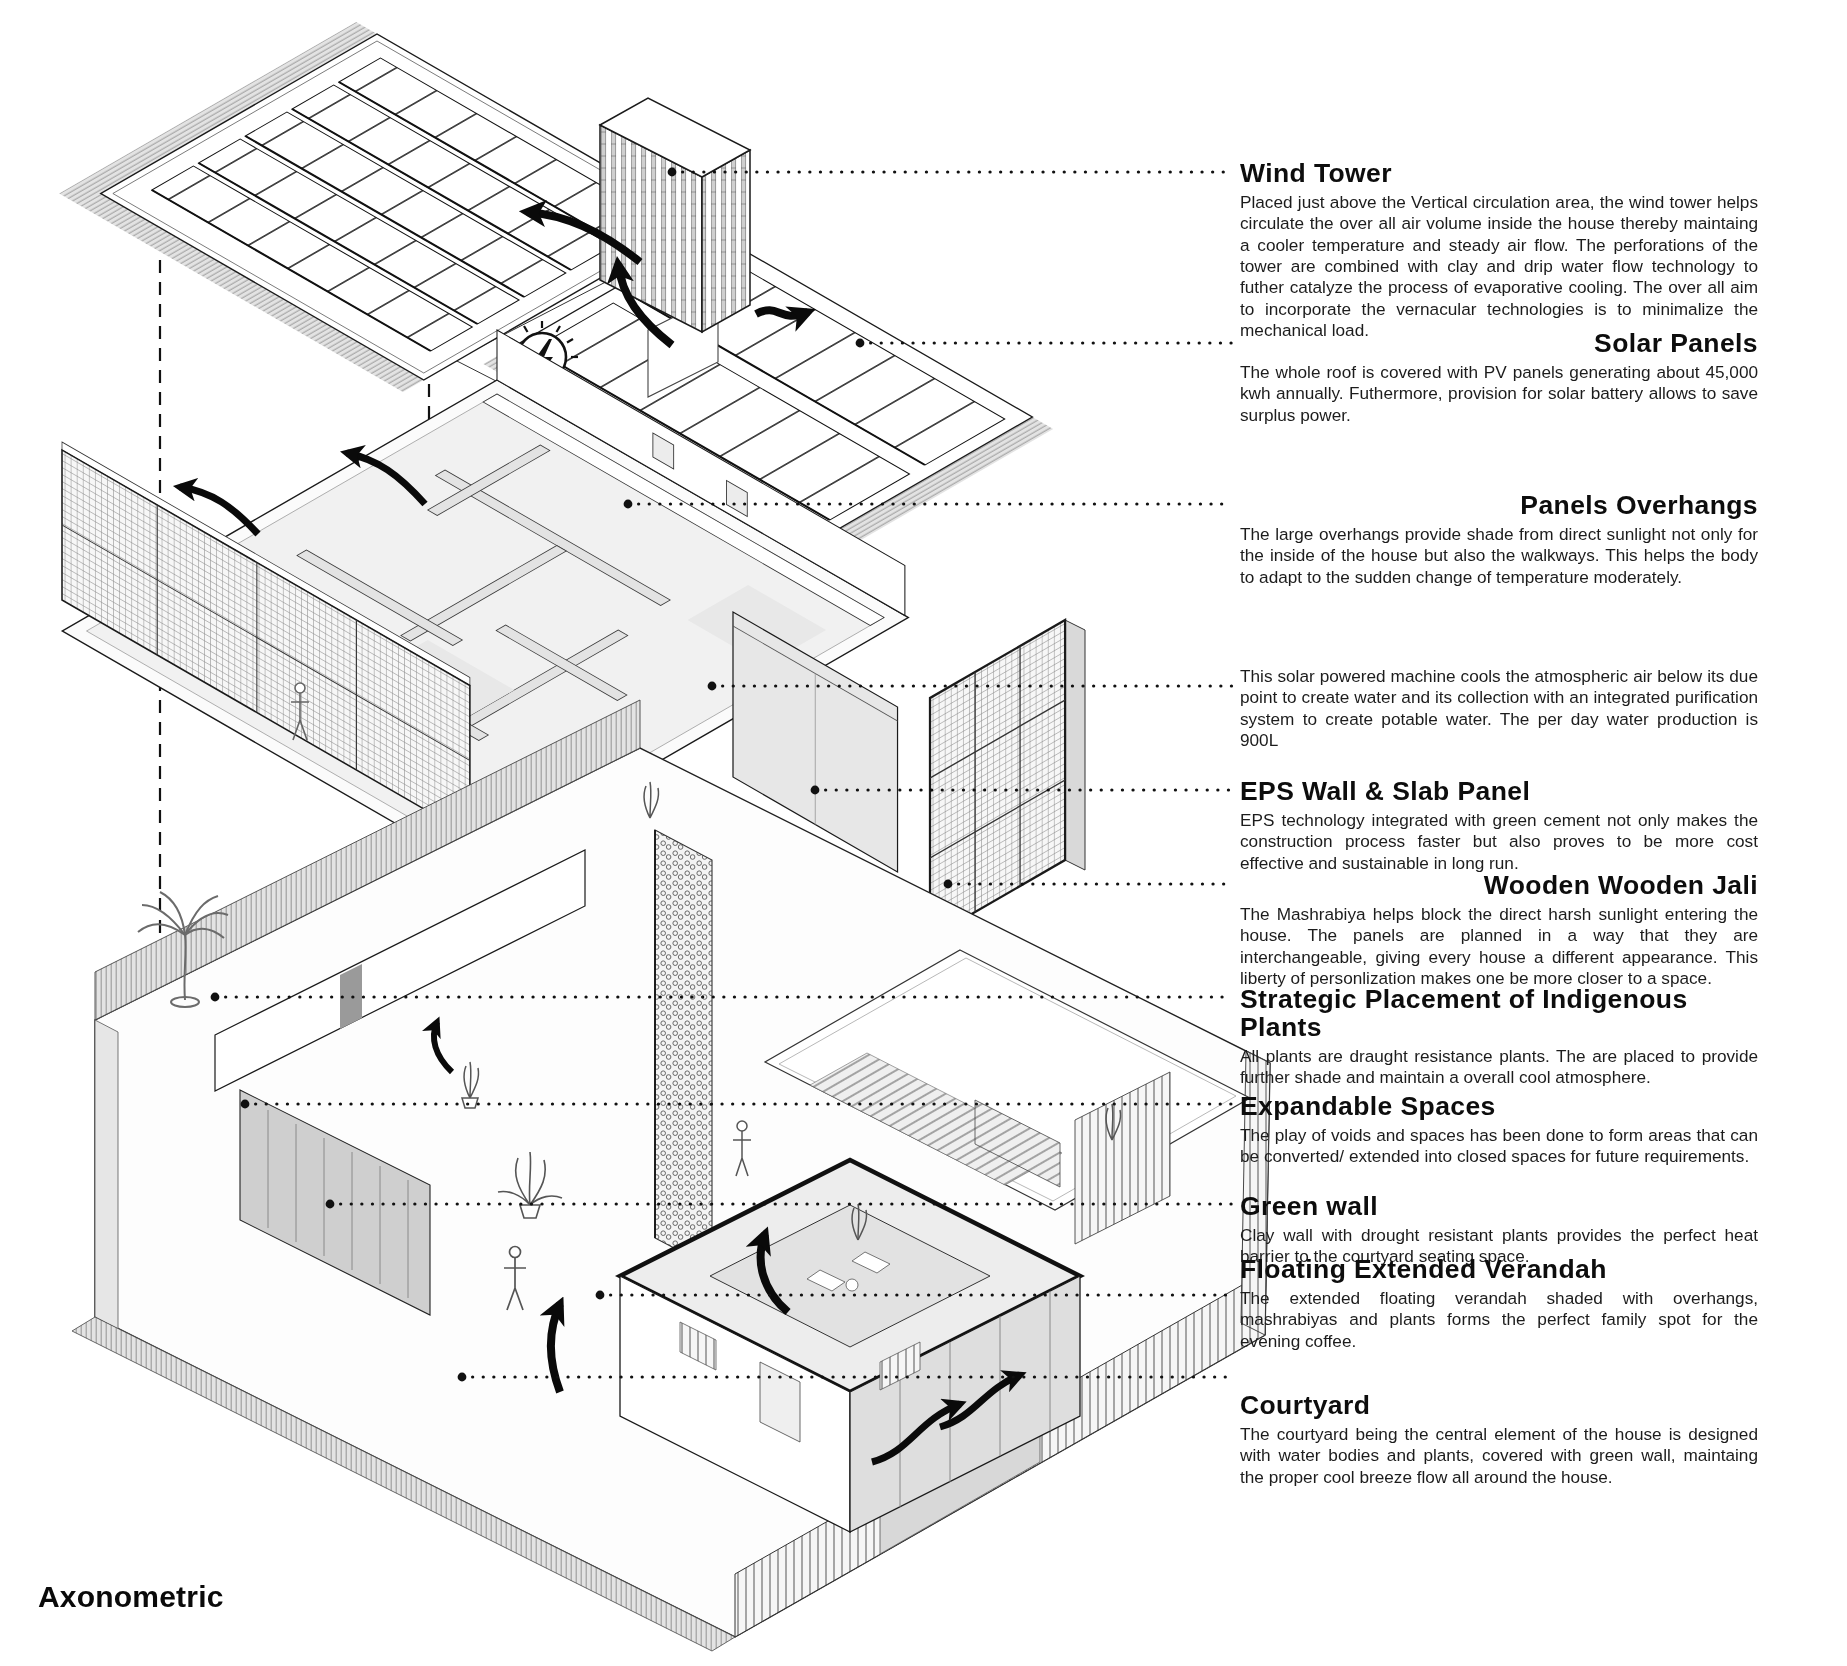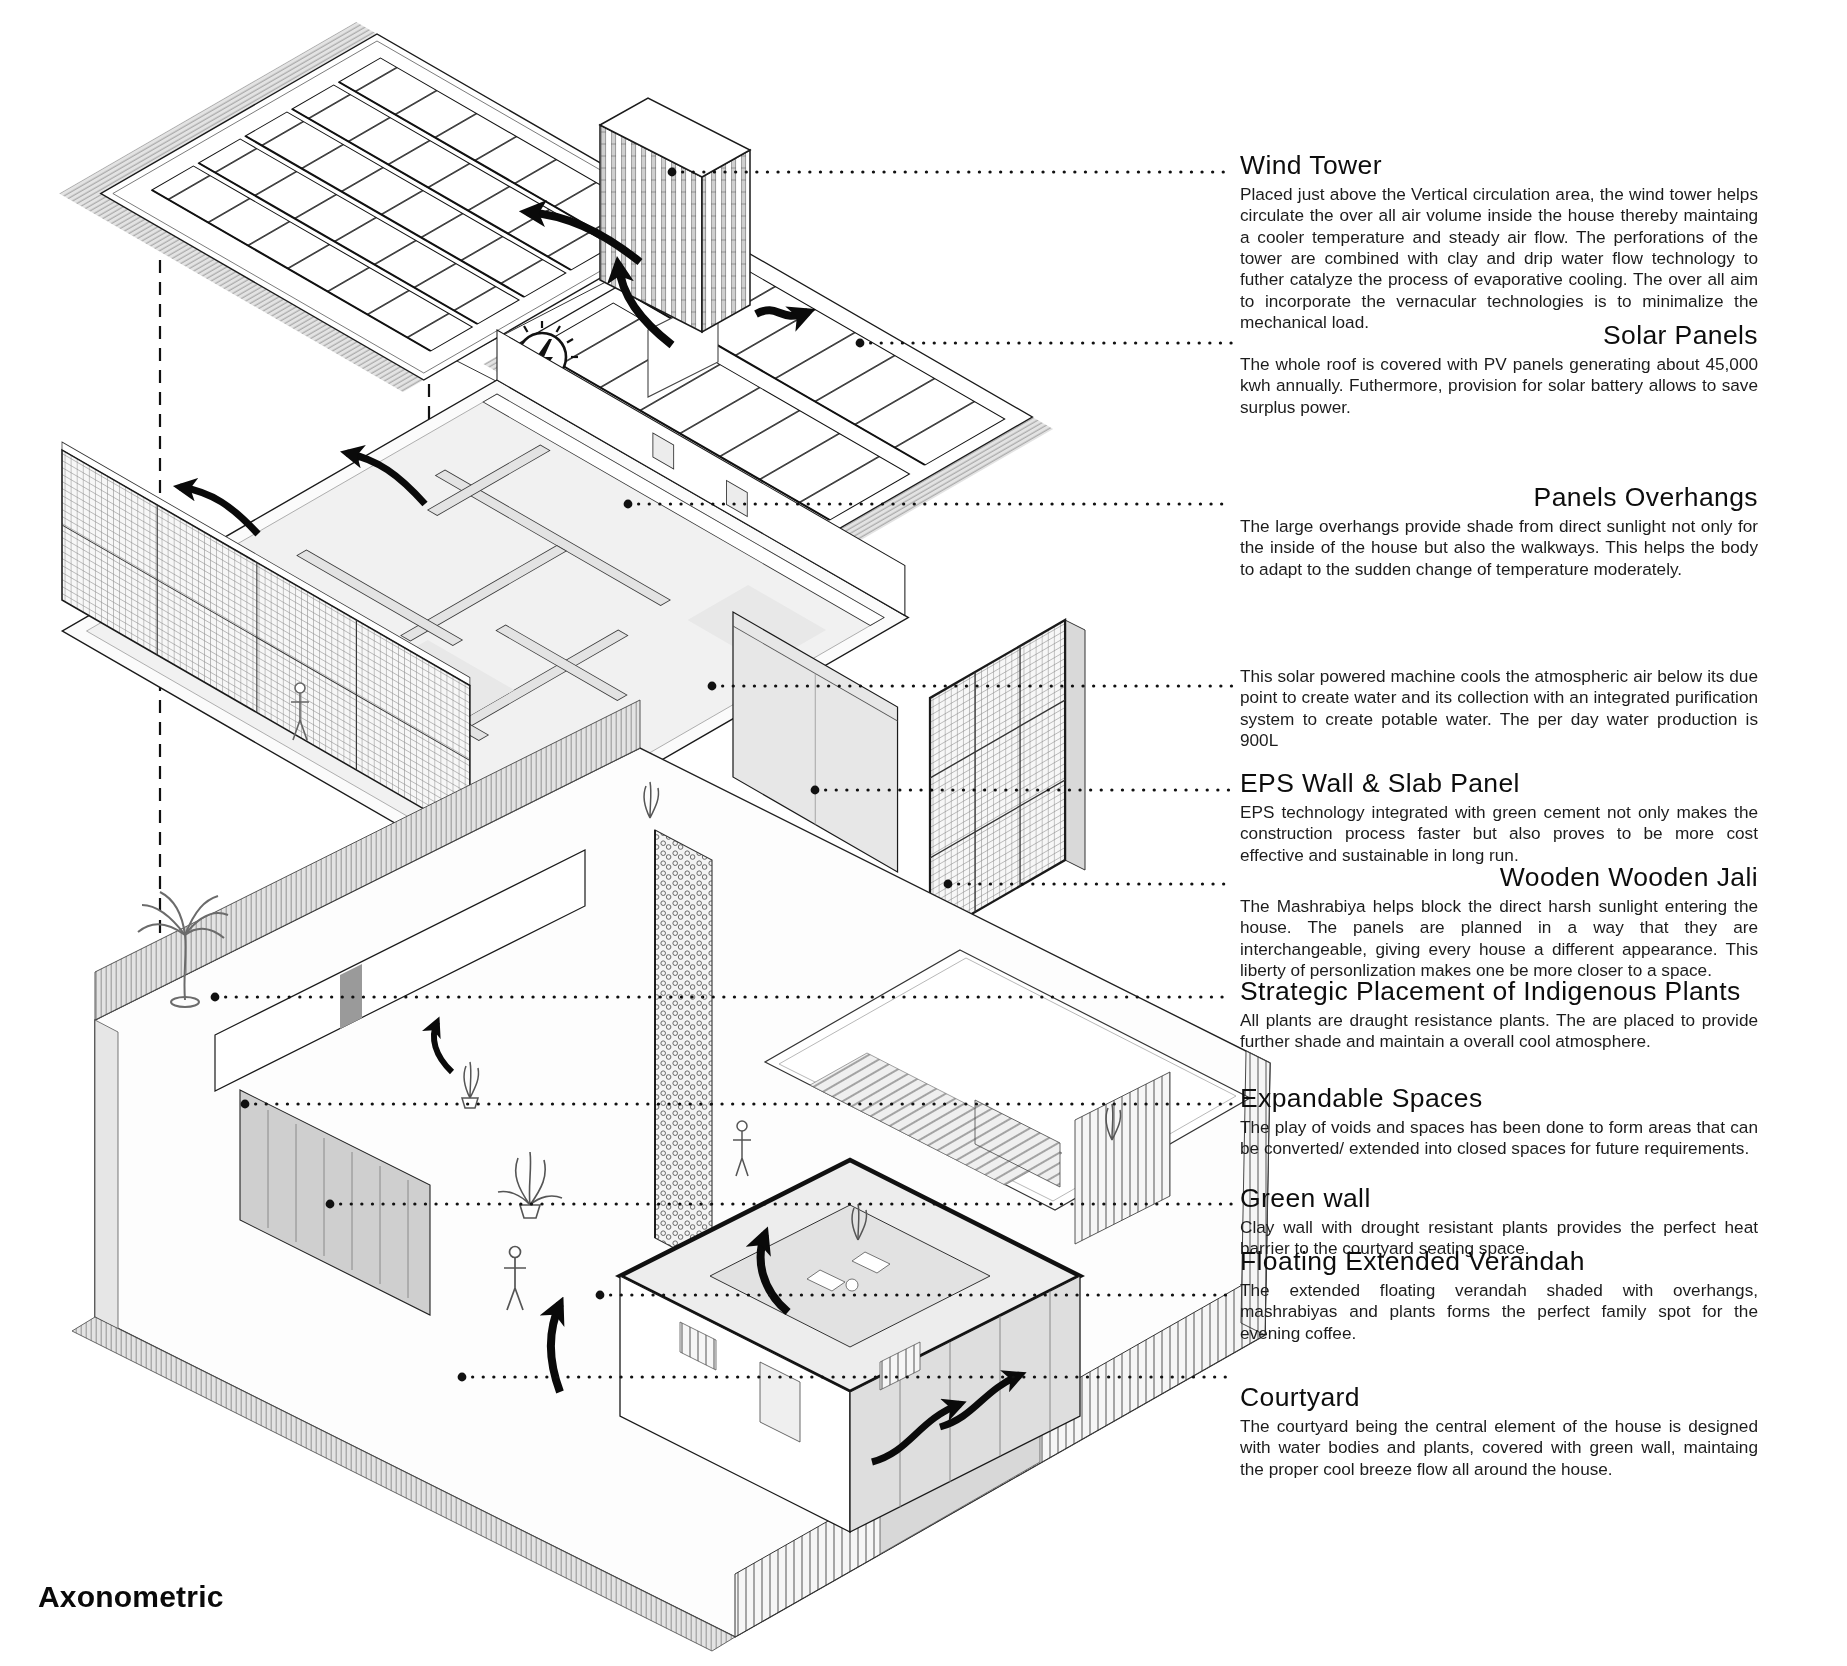--- a/index.html
+++ b/index.html
@@ -1,20 +1,20 @@
 <!DOCTYPE html>
 <html><head>
 <meta charset="utf-8">
 <style>
   html,body{margin:0;padding:0;background:#fff;}
   #canvas{position:relative;width:1847px;height:1666px;background:#ffffff;overflow:hidden;
           font-family:"Liberation Sans", sans-serif;color:#111;}
   #drawing{position:absolute;left:0;top:0;}
   .ann{position:absolute;left:1240px;width:518px;}
-  .ann h2{margin:0 0 4px 0;font-size:26.5px;font-weight:400;letter-spacing:.4px;color:#0d0d0d;line-height:1.05;}
+  .ann h2{margin:8px 0 4px 0;font-size:26.5px;font-weight:700;letter-spacing:.4px;color:#0d0d0d;line-height:1.05;}
   .ann h2.idt{padding-left:10px;text-align:right;}
   .ann p{margin:0;font-size:17.2px;line-height:1.245;text-align:justify;color:#1c1c1c;}
   #axo-label{position:absolute;left:38px;top:1580px;font-size:30px;font-weight:700;letter-spacing:.2px;color:#0a0a0a;text-align:center;}
 </style>
 </head>
 <body>
 
 <div id="canvas">
 
 <svg id="drawing" width="1847" height="1666" viewBox="0 0 1847 1666">

